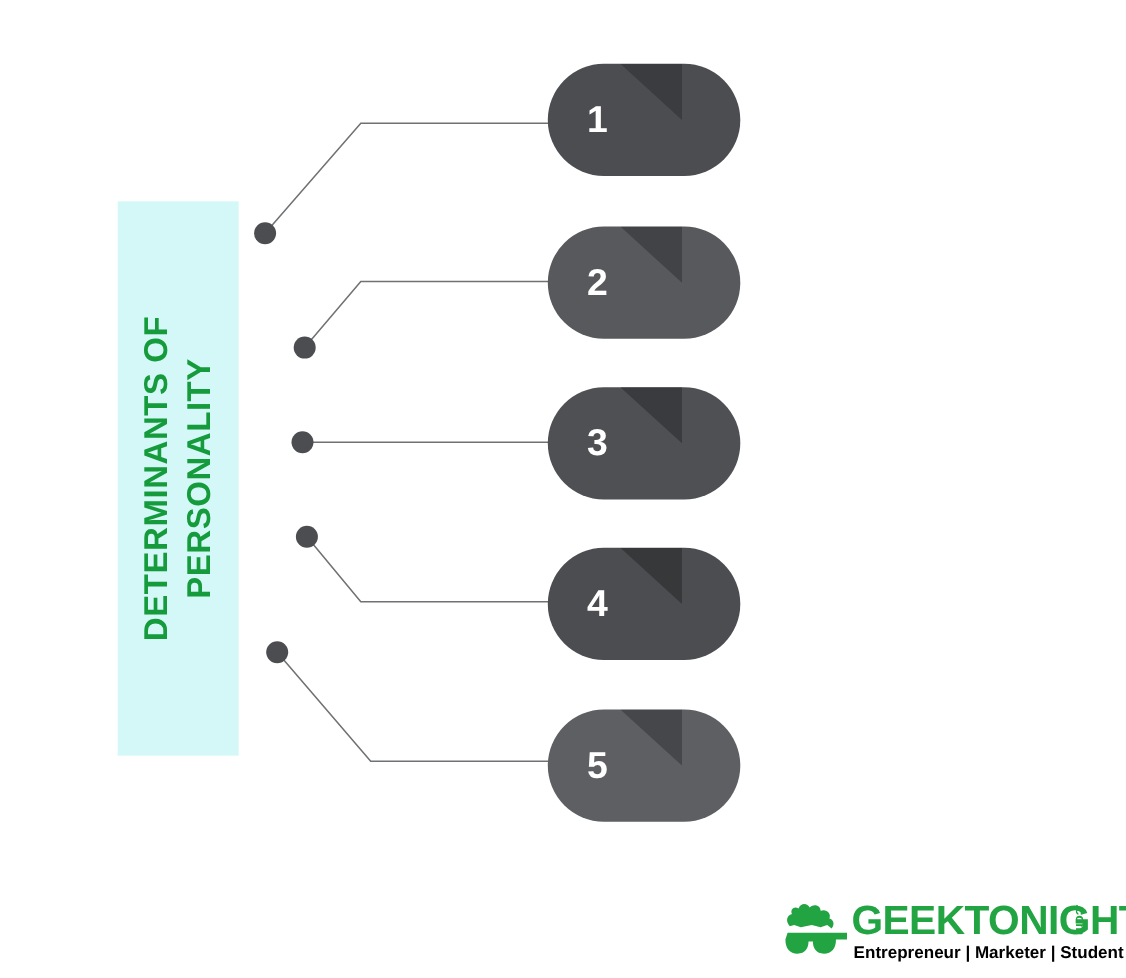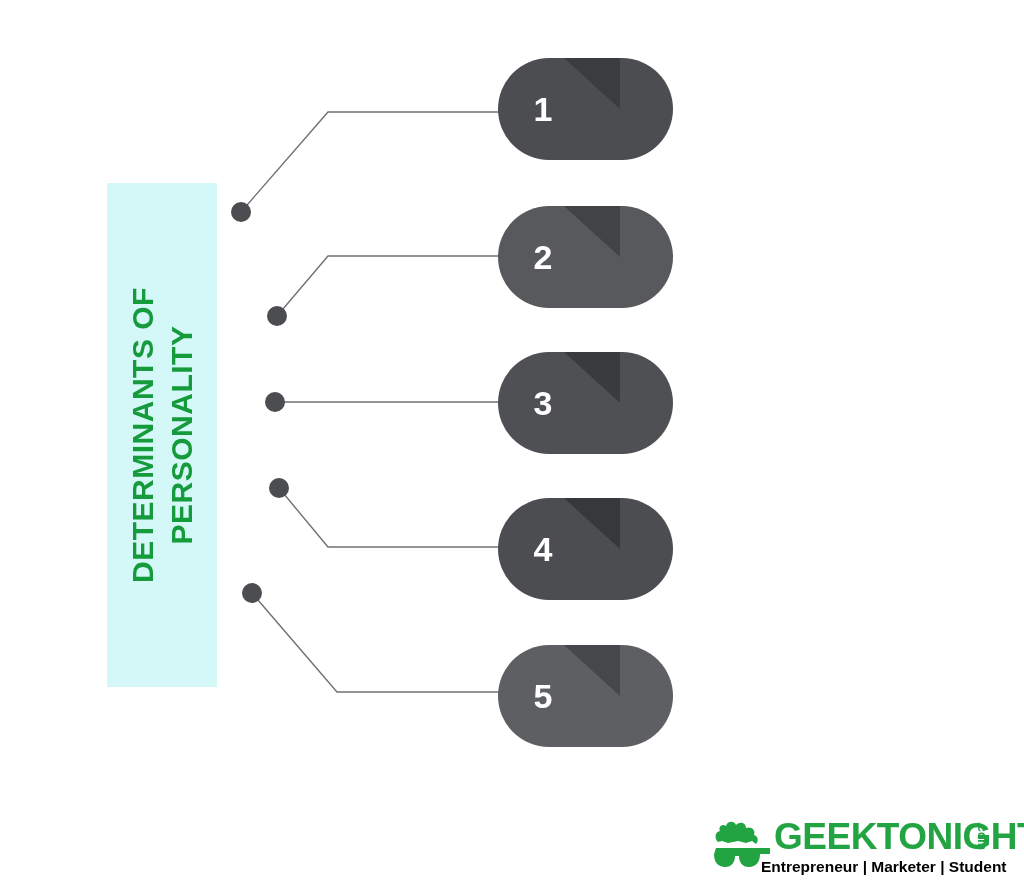--- a/index.html
+++ b/index.html
@@ -163,21 +163,21 @@
     font-size: 12px;
     font-weight: bold;
     color: #22a443;
     transform: rotate(90deg);
     transform-origin: left top;
     letter-spacing: 0px;
     font-family: "Liberation Sans", sans-serif;
   }
   .logo-tag {
     position: absolute;
-    left: 49px;
+    left: 64px;
     top: 42px;
     font-size: 15.5px;
     font-weight: bold;
     color: #000000;
     white-space: nowrap;
     font-family: "Liberation Sans", sans-serif;
   }
 </style>
 </head>
 <body>

